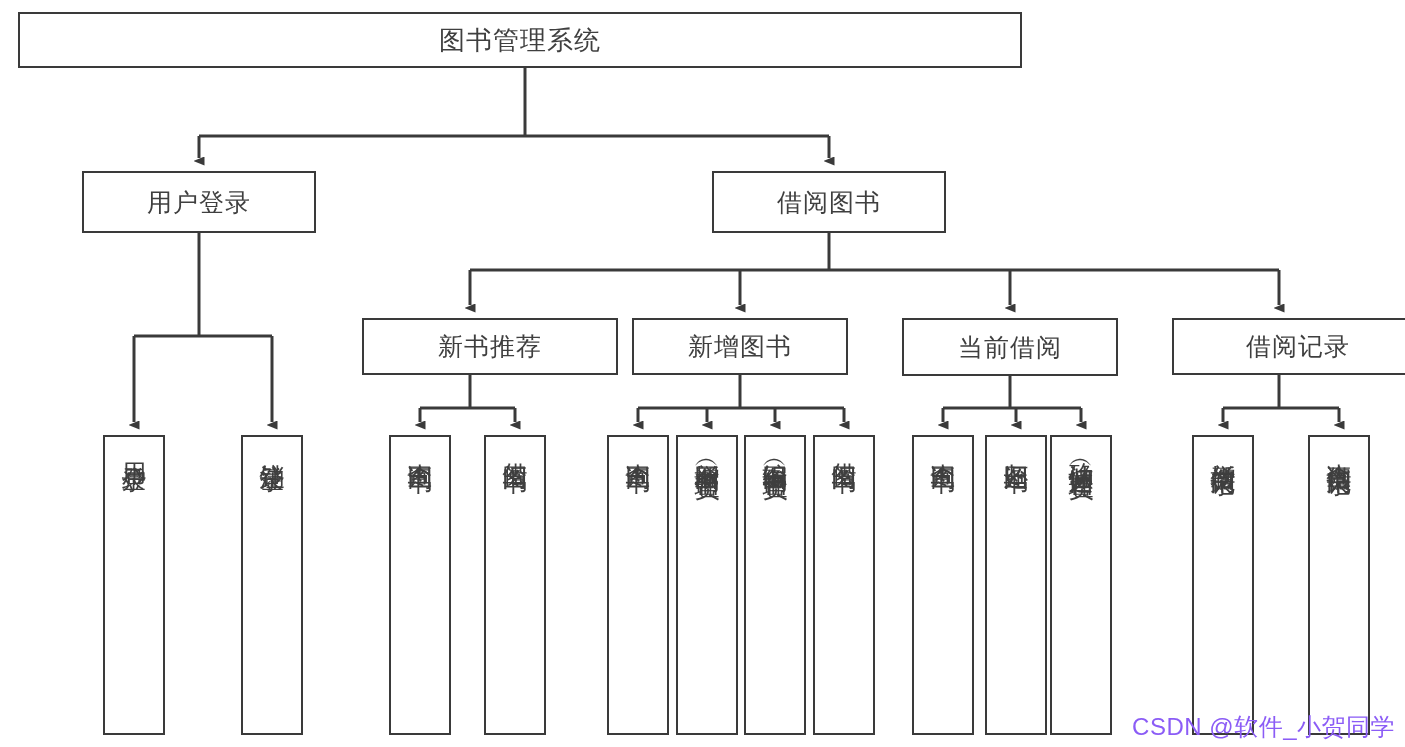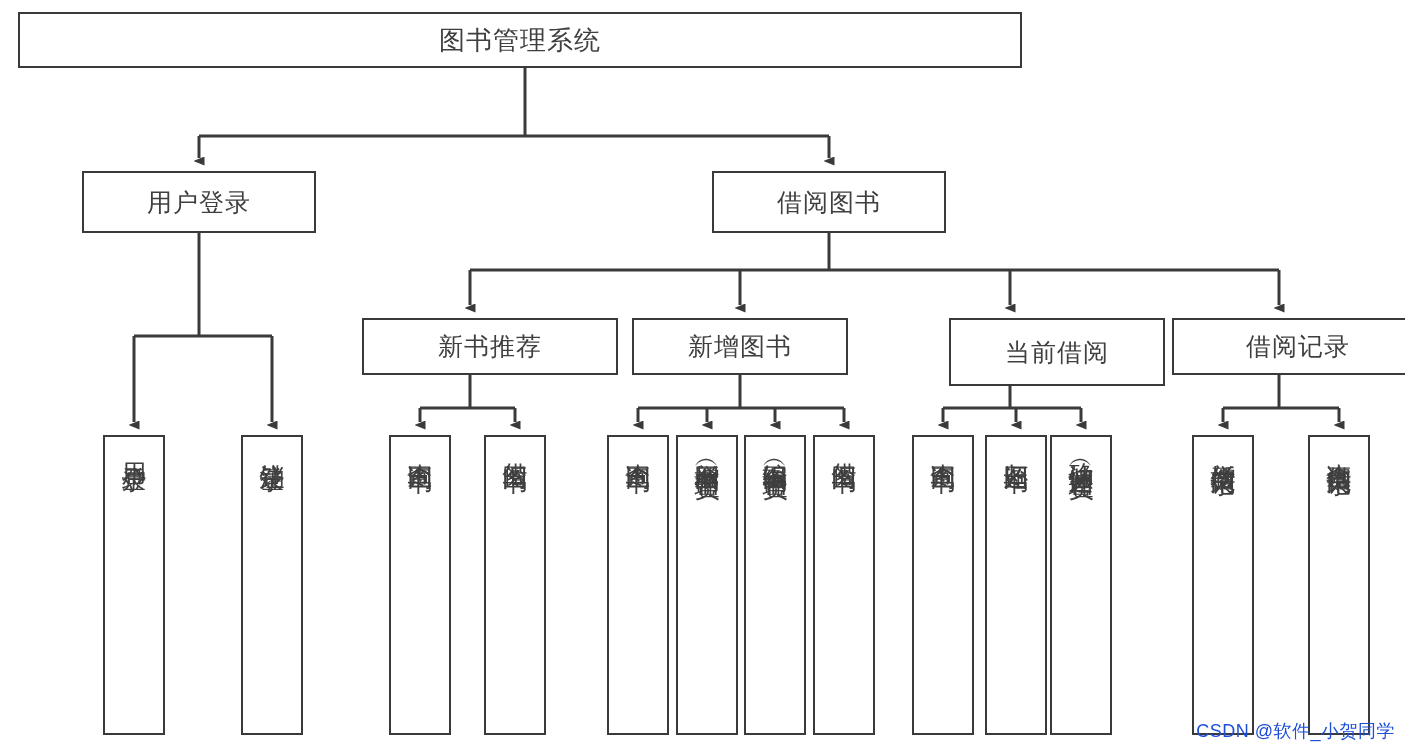--- a/index.html
+++ b/index.html
@@ -54,22 +54,22 @@
     letter-spacing: 2px;
     white-space: nowrap;
   }
   .node.root {
     font-size: 26px;
   }
   #watermark {
     position: absolute;
     right: 10px;
     bottom: 4px;
-    font-size: 18px;
-    color: #1d4ed8;
+    font-size: 24px;
+    color: #8b5cf6;
     letter-spacing: 0.5px;
     white-space: nowrap;
   }
 </style>
 </head>
 <body>
 
 <div id="canvas">
 
   <svg id="edges" viewBox="0 0 1405 747" xmlns="http://www.w3.org/2000/svg">
@@ -140,21 +140,21 @@
   <div class="node vert" style="left:241px; top:435px; width:62px; height:300px;">
     <span class="vlabel">注销登录</span>
   </div>
 
   <div class="node horiz" style="left:362px; top:318px; width:256px; height:57px;">
     <span>新书推荐</span>
   </div>
   <div class="node horiz" style="left:632px; top:318px; width:216px; height:57px;">
     <span>新增图书</span>
   </div>
-  <div class="node horiz" style="left:902px; top:318px; width:216px; height:68px;margin-left:47px;">
+  <div class="node horiz" style="left:902px; top:318px; width:216px; height:58px;">
     <span>当前借阅</span>
   </div>
   <div class="node horiz" style="left:1172px; top:318px; width:252px; height:57px;">
     <span>借阅记录</span>
   </div>
 
   <div class="node vert" style="left:389px; top:435px; width:62px; height:300px;">
     <span class="vlabel">查询图书</span>
   </div>
   <div class="node vert" style="left:484px; top:435px; width:62px; height:300px;">

